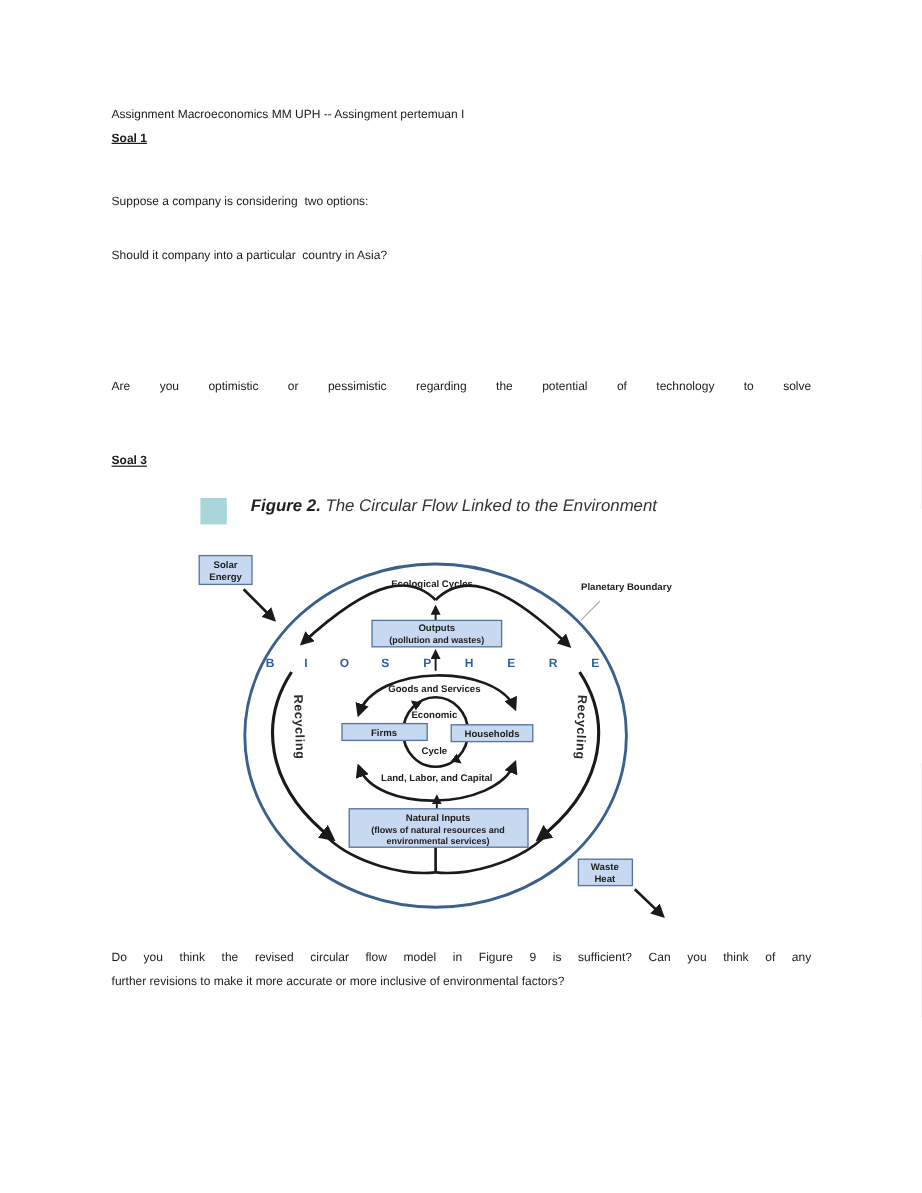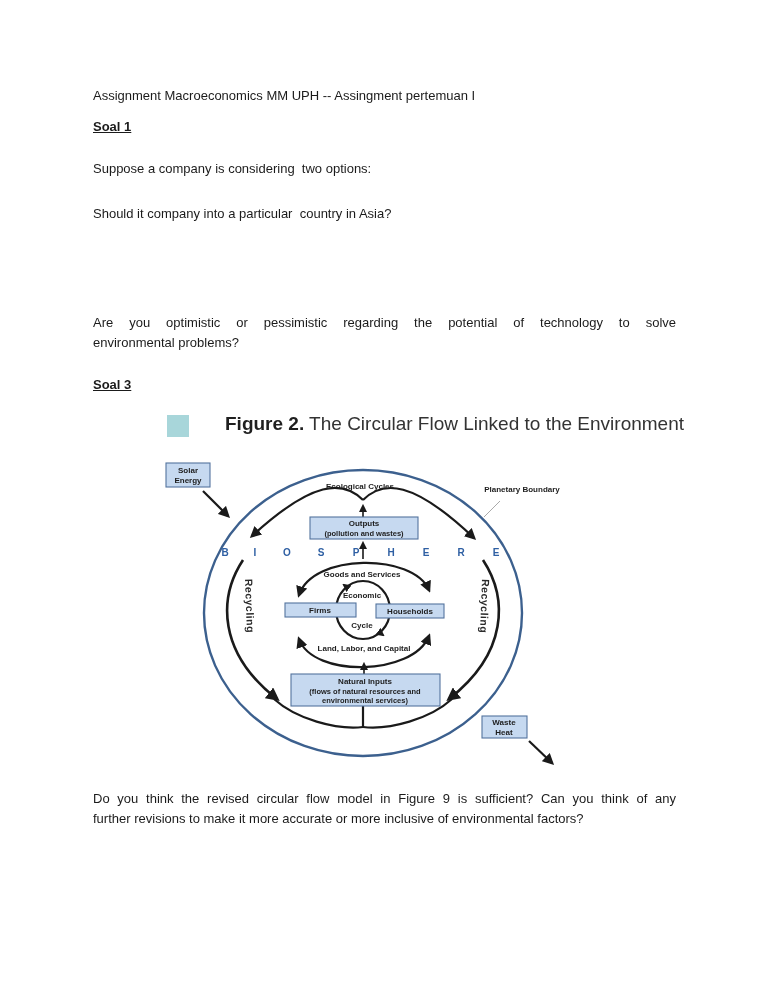--- a/index.html
+++ b/index.html
@@ -1,27 +1,27 @@
 <!DOCTYPE html>
 <html><head>
 <meta charset="utf-8">
 <style>
   html,body{margin:0;padding:0;background:#e9e9e9;}
   .page{
     position:relative;width:768px;height:994px;margin:0 auto;background:#ffffff;
     font-family:"Liberation Sans","DejaVu Sans",sans-serif;color:#1b1b1b;overflow:hidden;
   }
   .docline{
-    position:absolute;left:93px;width:583px;font-size:13px;line-height:16px;
+    position:absolute;left:93px;width:583px;font-size:10px;line-height:16px;
     white-space:pre-wrap;color:#1b1b1b;
   }
   .heading{font-weight:bold;text-decoration:underline;}
   .just{white-space:normal;text-align:justify;text-align-last:justify;}
   .caption{
-    position:absolute;left:225px;top:413px;font-size:19px;color:#333;
+    position:absolute;left:209px;top:413px;font-size:14px;font-style:italic;color:#333;
     white-space:pre-wrap;
   }
   .caption .cap-label{font-weight:bold;color:#1f1f1f;}
   .swatch{
     position:absolute;left:167px;top:415px;width:22px;height:22px;background:#a8d6da;
   }
   .diagram{position:absolute;left:148px;top:438px;width:440px;height:340px;}
   svg text{font-family:"Liberation Sans","DejaVu Sans",sans-serif;font-weight:bold;fill:#1d1d1d;}
   .t8{font-size:8px;}
   .t75{font-size:7.5px;}
@@ -34,26 +34,25 @@
   .boundary{fill:none;stroke:#3c608e;stroke-width:2.4;}
   .callout{stroke:#aaaaaa;stroke-width:1;}
 </style>
 </head>
 <body>
 
 <div class="page">
 
   <div class="docline" style="top:88px">Assignment Macroeconomics MM UPH -- Assingment pertemuan I</div>
 
-  <div class="docline heading" style="top:119px">Soal 1</div>
+  <div class="docline heading" style="top:108px">Soal 1</div>
   <div class="docline" style="top:161px">Suppose a company is considering  two options:</div>
   <div class="docline" style="top:206px">Should it company into a particular  country in Asia?</div>
 
   <div class="docline just" style="top:315px"> Are you optimistic or pessimistic regarding the potential of technology to solve</div>
-  <div class="docline" style="top:335px">environmental problems?</div>
 
   <div class="docline heading" style="top:377px">Soal 3</div>
 
   <span class="swatch"></span>
   <div class="caption"><span class="cap-label">Figure 2.</span><span> The Circular Flow Linked to the Environment</span></div>
 
   <div class="diagram">
     <svg width="440" height="340" viewBox="0 0 440 340">
       <defs>
         <marker id="ah" viewBox="0 0 10 10" refX="7.5" refY="5" markerWidth="5.2" markerHeight="5.2" orient="auto-start-reverse">

